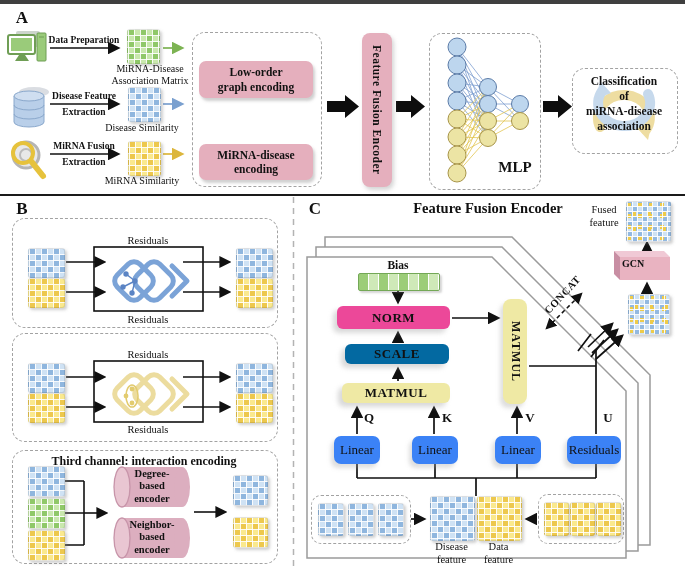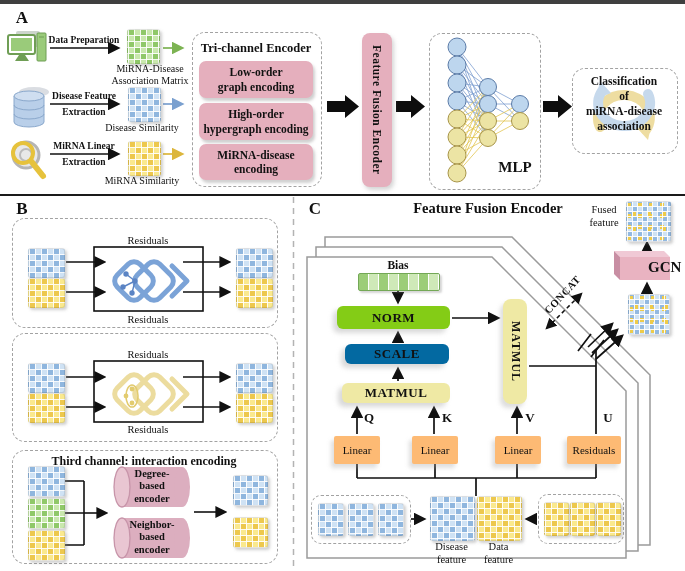--- a/index.html
+++ b/index.html
@@ -10,25 +10,25 @@
   .bold{font-weight:bold}
   
   .dashedbox{position:absolute;border:1.6px dashed #a2a2a2;border-radius:13px;background:transparent}
   
   .pinkbox{position:absolute;background:#e5afbd;border-radius:7px;display:flex;flex-direction:column;
            align-items:center;justify-content:center;font-weight:bold;font-size:11.5px;line-height:1.25;
            text-align:center;box-shadow:2px 3px 3px rgba(150,150,150,.45)}
   
   .flowbox{position:absolute;border-radius:6px;display:flex;align-items:center;justify-content:center;
            font-weight:bold;font-size:13px;letter-spacing:.5px;box-shadow:-4px 4px 5px rgba(160,160,160,.4)}
-  .graybox{background:#84cc16}
+  .graybox{background:#ec4899}
   .orangebox{background:#0369a1}
   .khakibox{background:#efe9a4}
-  .bluebox{position:absolute;background:#fdba74;border-radius:2px;display:flex;align-items:center;
-           justify-content:center;font-size:11px;box-shadow:-3px 4px 4px rgba(160,160,160,.35)}
+  .bluebox{position:absolute;background:#3b82f6;border-radius:7px;display:flex;align-items:center;
+           justify-content:center;font-size:13px;box-shadow:-3px 4px 4px rgba(160,160,160,.35)}
   
   .vbox{position:absolute;display:flex;align-items:center;justify-content:center;border-radius:8px}
   .vtext{writing-mode:vertical-rl;text-orientation:mixed;font-weight:bold}
   
   .matrix{position:absolute;border-radius:3px;border:1px solid rgba(0,0,0,.10);
           box-shadow:2px 2px 3px rgba(120,120,120,.35)}
   .mat-blue{background-color:#aecbe8;background-image:
       repeating-linear-gradient(0deg,rgba(255,255,255,.9) 0 1px,transparent 1px 6px),
       repeating-linear-gradient(90deg,rgba(255,255,255,.9) 0 1px,transparent 1px 6px),
       repeating-conic-gradient(#cfe2f4 0% 25%,#8fb6de 0% 50%);
@@ -283,34 +283,29 @@
   <div class="lbl small" style="left:108px;top:63px;width:84px">
     <span>MiRNA-Disease</span><br>
     <span>Association Matrix</span>
   </div>
 
   <div class="lbl bold" style="left:46px;top:91px;width:76px;font-size:9.5px">Disease Feature</div>
   <div class="lbl bold" style="left:46px;top:107px;width:76px;font-size:9.5px">Extraction</div>
   <div class="matrix mat-blue" style="left:128px;top:87px;width:31px;height:33px"></div>
   <div class="lbl small" style="left:104px;top:122px;width:76px">Disease Similarity</div>
 
-  <div class="lbl bold" style="left:46px;top:141px;width:76px;font-size:9.5px">MiRNA Linear</div>
+  <div class="lbl bold" style="left:46px;top:141px;width:76px;font-size:9.5px">MiRNA Fusion</div>
   <div class="lbl bold" style="left:46px;top:157px;width:76px;font-size:9.5px">Extraction</div>
   <div class="matrix mat-yellow" style="left:128px;top:141px;width:31px;height:33px"></div>
   <div class="lbl small" style="left:104px;top:175px;width:76px">MiRNA Similarity</div>
 
   <div class="dashedbox" style="left:192px;top:32px;width:128px;height:153px"></div>
-  <div class="lbl bold" style="left:196px;top:41px;width:120px;font-size:12.5px">Tri-channel Encoder</div>
   <div class="pinkbox" style="left:199px;top:61px;width:114px;height:37px">
     <span>Low-order</span>
     <span>graph encoding</span>
-  </div>
-  <div class="pinkbox" style="left:199px;top:103px;width:114px;height:37px">
-    <span>High-order</span>
-    <span>hypergraph encoding</span>
   </div>
   <div class="pinkbox" style="left:199px;top:144px;width:114px;height:36px">
     <span>MiRNA-disease</span>
     <span>encoding</span>
   </div>
 
   <div class="vbox" style="left:362px;top:33px;width:30px;height:154px;background:#e5afbd;box-shadow:2px 3px 4px rgba(150,150,150,.4)">
     <span class="vtext" style="font-size:11.5px;letter-spacing:.5px">Feature Fusion Encoder</span>
   </div>
 
@@ -385,21 +380,21 @@
     <span class="vtext" style="font-size:12px;letter-spacing:1px">MATMUL</span>
   </div>
 
   <div class="lbl bold" style="left:528px;top:289px;width:70px;font-size:10.5px;letter-spacing:.5px;transform:rotate(-47deg)">CONCAT</div>
 
   <div class="lbl cap" style="left:584px;top:204px;width:40px">
     <span>Fused</span><br>
     <span>feature</span>
   </div>
   <div class="matrix mat-mixed" style="left:626px;top:201px;width:43px;height:39px"></div>
-  <div class="lbl bold" style="left:648px;top:258px;width:30px;font-size:15px">GCN</div>
+  <div class="lbl bold" style="left:618px;top:258px;width:30px;font-size:10px">GCN</div>
   <div class="matrix mat-mixed" style="left:628px;top:294px;width:40px;height:39px"></div>
 
   <div class="dashedbox" style="left:311px;top:495px;width:98px;height:47px;border-radius:10px"></div>
   <div class="matrix mat-blue" style="left:318px;top:503px;width:24px;height:31px"></div>
   <div class="matrix mat-blue" style="left:348px;top:503px;width:24px;height:31px"></div>
   <div class="matrix mat-blue" style="left:378px;top:503px;width:24px;height:31px"></div>
 
   <div class="matrix mat-blue" style="left:430px;top:496px;width:43px;height:43px"></div>
   <div class="matrix mat-yellow" style="left:477px;top:496px;width:43px;height:43px"></div>
   <div class="lbl cap" style="left:428px;top:541px;width:47px">

